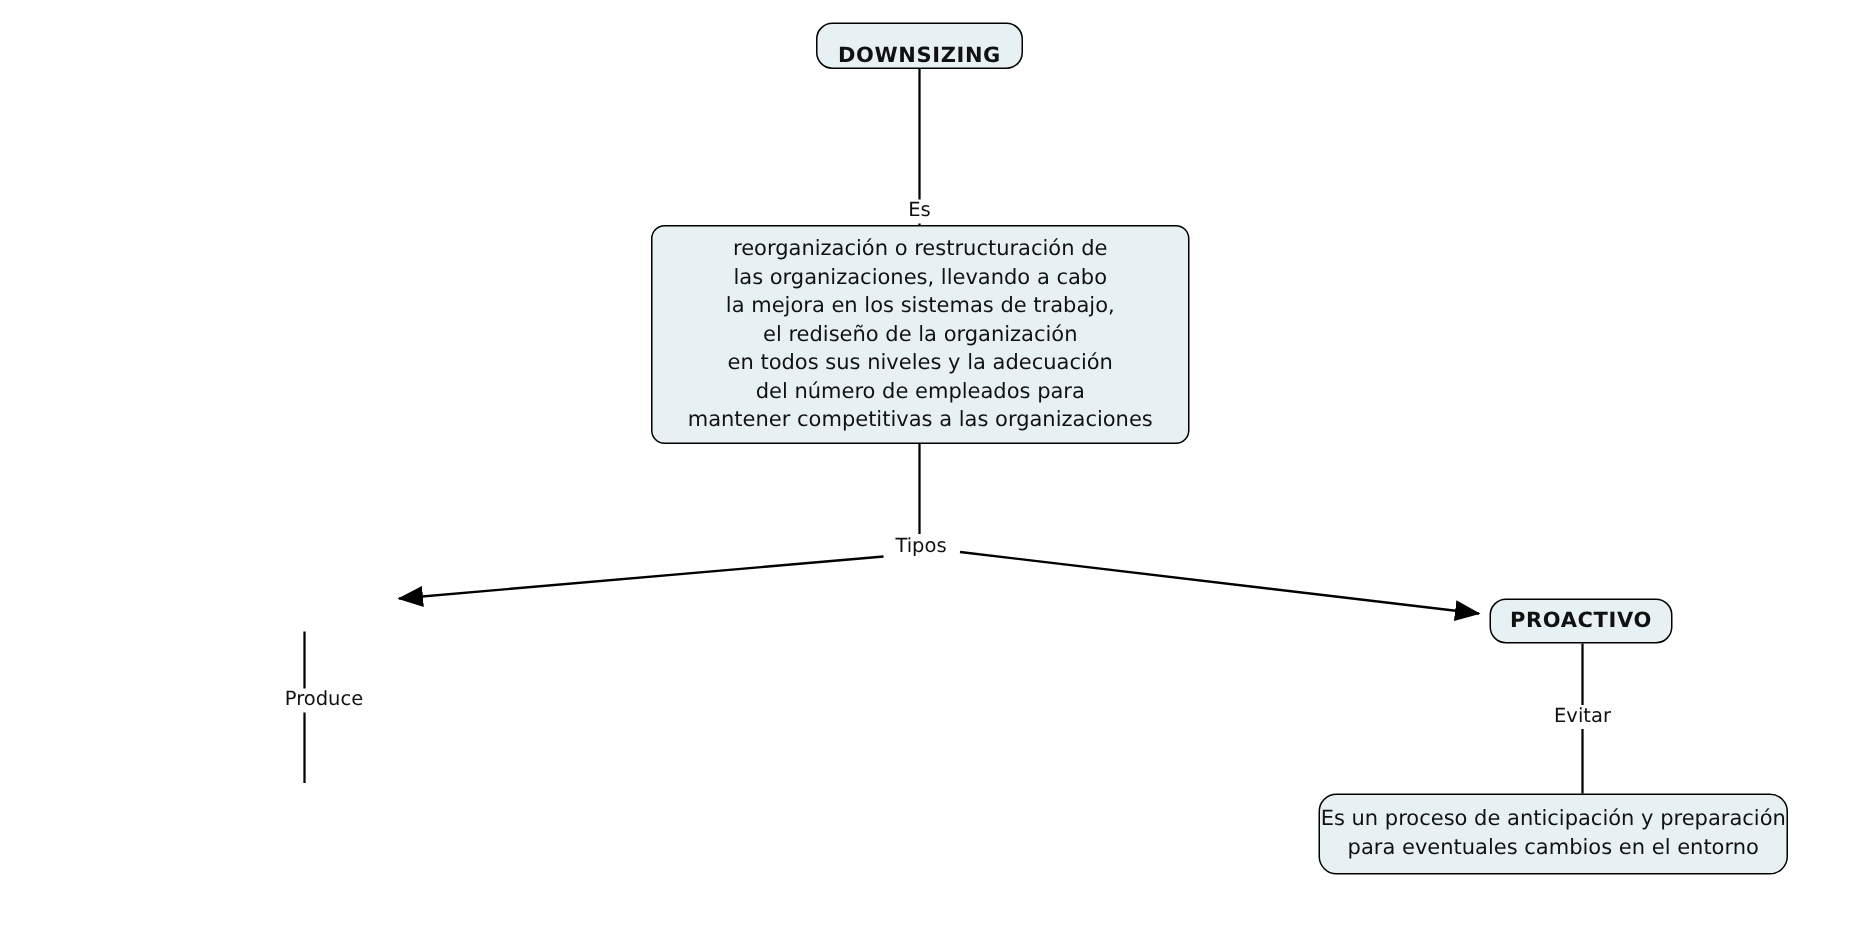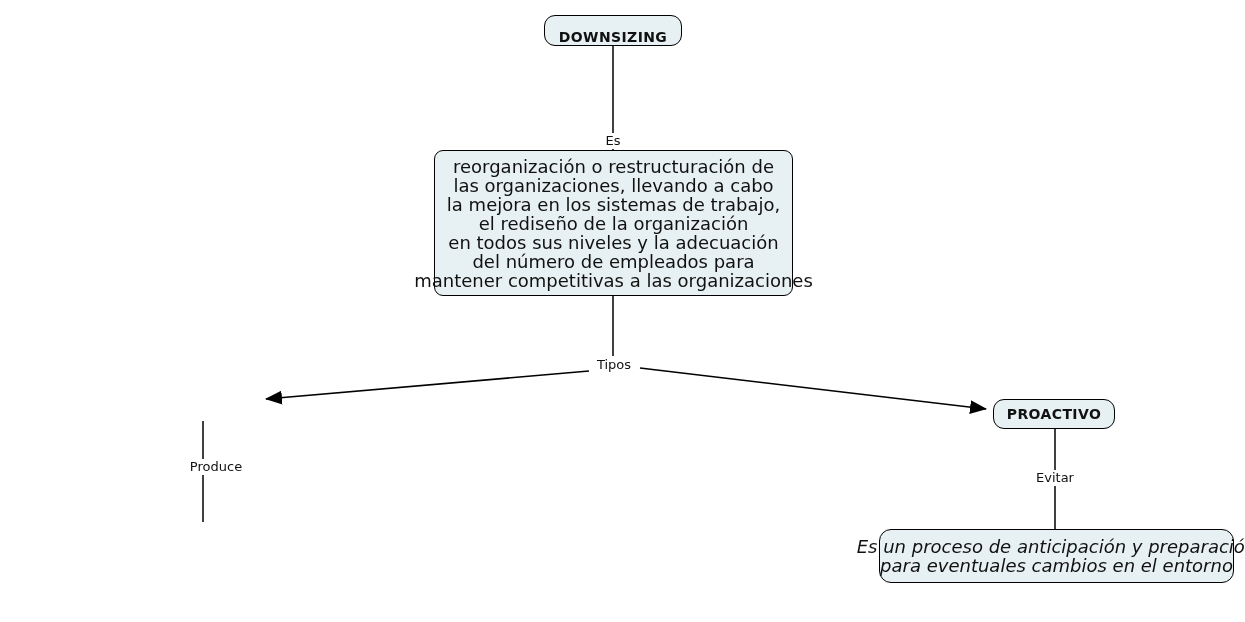--- a/index.html
+++ b/index.html
@@ -28,39 +28,39 @@
     box-sizing: border-box;
   }
   .concept.title {
     border-radius: 11px;
     font-weight: bold;
     font-size: 14px;
     letter-spacing: 0.4px;
   }
   .concept.body {
     border-radius: 9px;
-    font-size: 18px;
+    font-size: 14px;
     line-height: 19px;
     text-align: center;
     white-space: pre;
   }
   .link-label {
     position: absolute;
     transform: translate(-50%, -50%);
     background: #ffffff;
     padding: 0 5px;
     font-size: 13px;
     line-height: 16px;
   }
   #node-downsizing   { left: 544px; top: 15px;  width: 138px; height: 31px; align-items: flex-end; }
   #box-definition    { left: 434px; top: 150px; width: 359px; height: 146px; }
   #node-reactivo     { left: 148px; top: 389px; width: 110px; height: 32px; }
   #node-proactivo    { left: 993px; top: 399px; width: 122px; height: 30px; }
   #box-reactive-out  { left: 29px;  top: 522px; width: 348px; height: 72px; border-radius: 12px; }
-  #box-proactive-out { left: 879px; top: 529px; width: 355px; height: 54px; border-radius: 12px; font-style: italic; }
+  #box-proactive-out { left: 879px; top: 529px; width: 313px; height: 54px; border-radius: 12px; }
   #label-es      { left: 613px;  top: 97px; margin-top: 44px;  }
   #label-tipos   { left: 614px;  top: 365px; }
   #label-produce { left: 204px;  top: 467px; margin-left: 12px; }
   #label-evitar  { left: 1055px; top: 478px; }
 </style>
 </head>
 <body>
 
 <div class="canvas">
 

